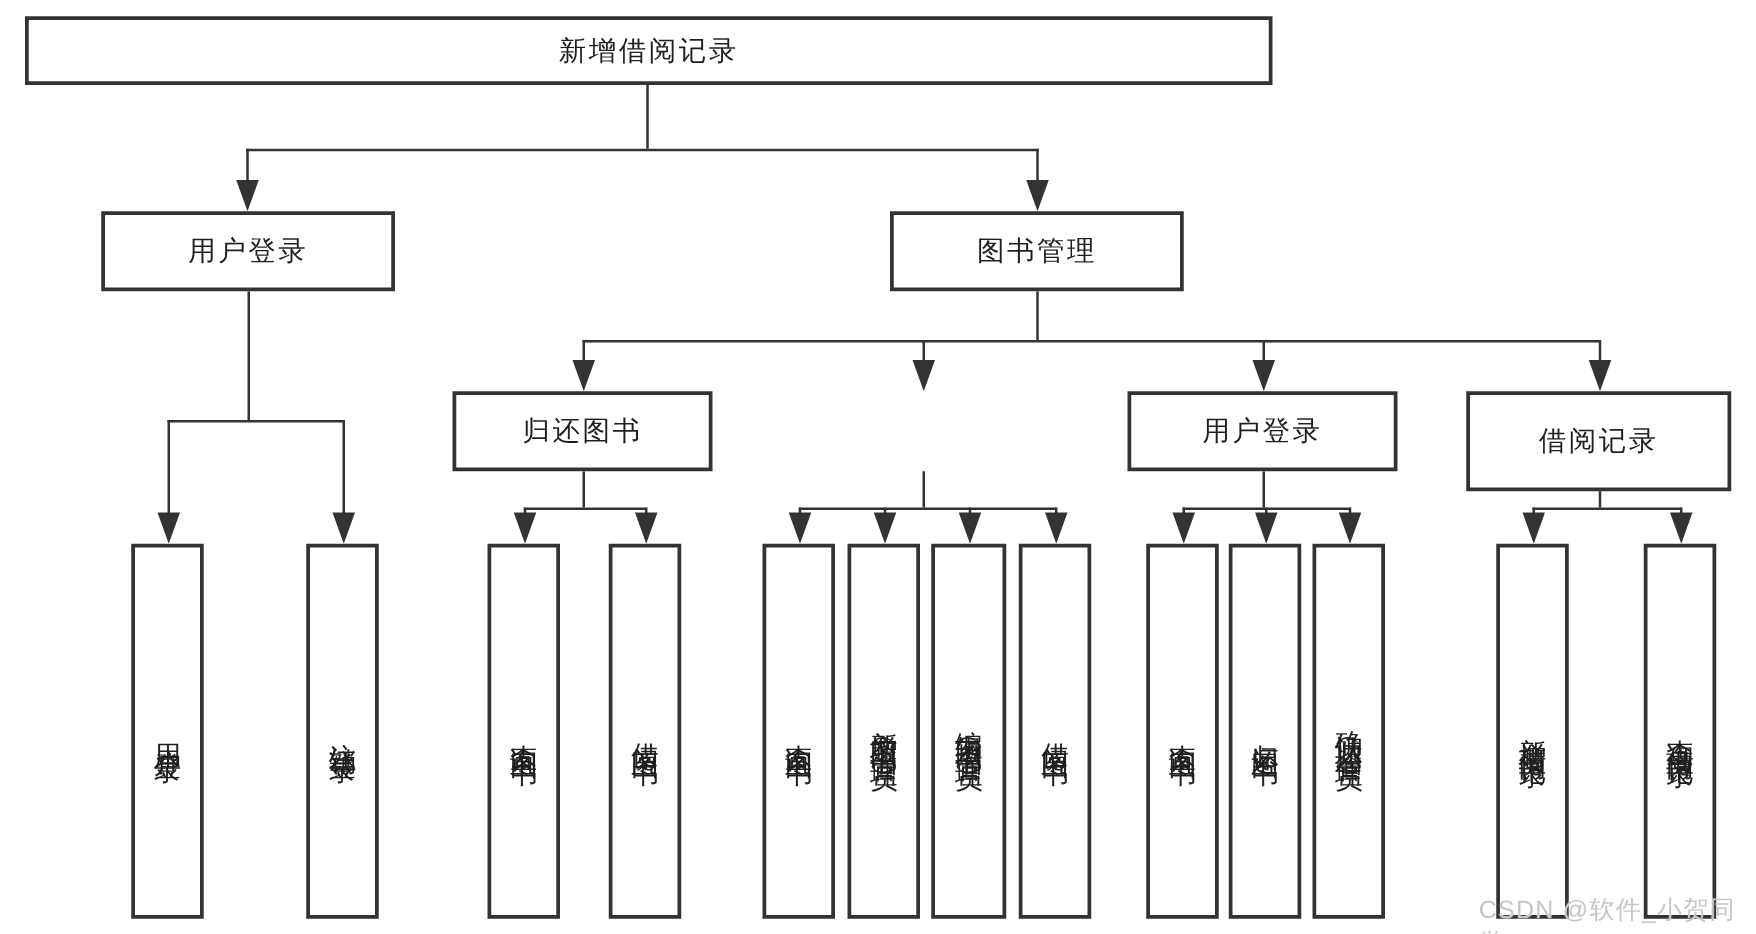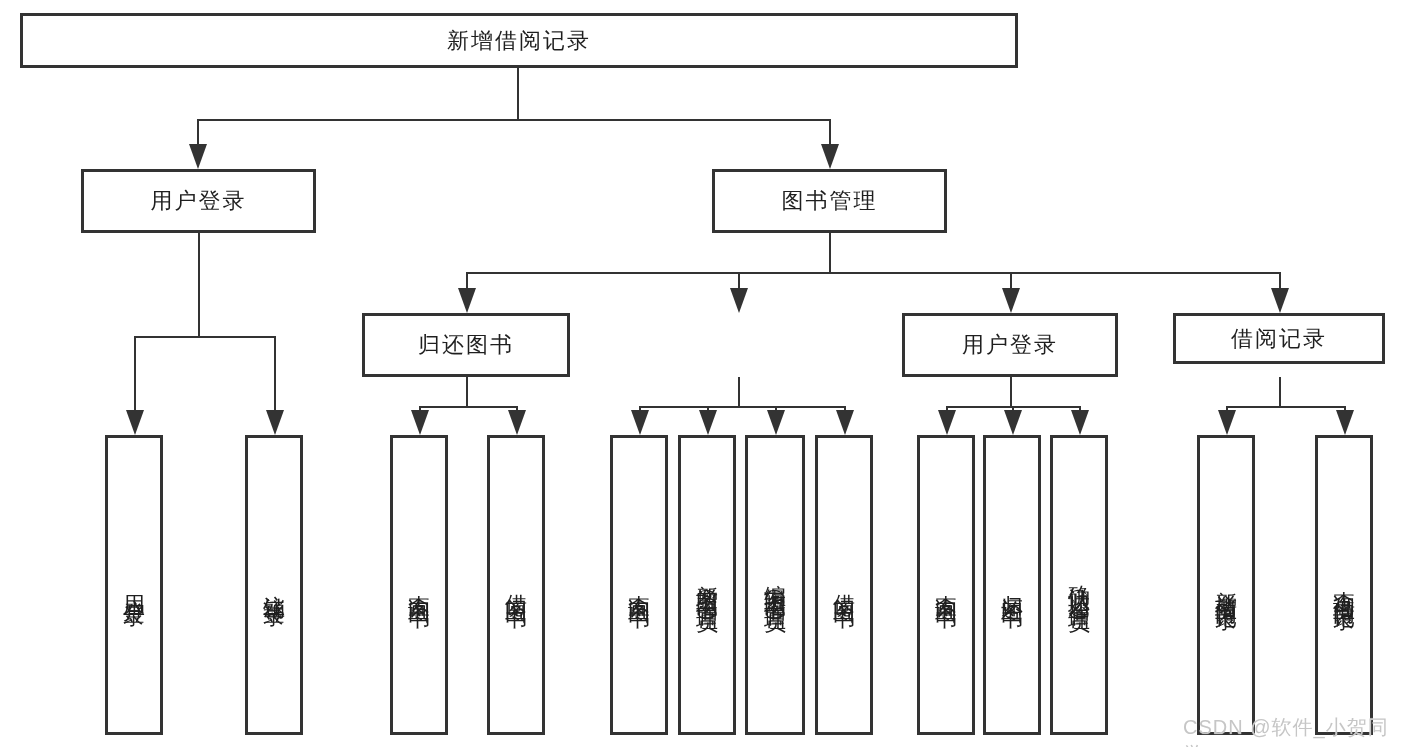--- a/index.html
+++ b/index.html
@@ -62,21 +62,21 @@
   <div class="arrow" style="left:458px;  top:288px;"></div>
   <div class="vline" style="left:738px;  top:272px; height:18px;"></div>
   <div class="arrow" style="left:730px;  top:288px;"></div>
   <div class="vline" style="left:1010px; top:272px; height:18px;"></div>
   <div class="arrow" style="left:1002px; top:288px;"></div>
   <div class="vline" style="left:1279px; top:272px; height:18px;"></div>
   <div class="arrow" style="left:1271px; top:288px;"></div>
 
   <div class="box" style="left:362px;  top:313px; width:208px; height:64px;">归还图书</div>
   <div class="box" style="left:902px;  top:313px; width:216px; height:64px;">用户登录</div>
-  <div class="box" style="left:1173px; top:313px; width:212px; height:51px;">借阅记录</div>
+  <div class="box" style="left:1173px; top:313px; width:212px; height:80px;">借阅记录</div>
 
   <div class="vline" style="left:466px; top:377px; height:29px;"></div>
   <div class="hline" style="left:419px; top:406px; width:98px;"></div>
   <div class="vline" style="left:419px; top:406px; height:8px;"></div>
   <div class="arrow" style="left:411px; top:410px;"></div>
   <div class="vline" style="left:516px; top:406px; height:8px;"></div>
   <div class="arrow" style="left:508px; top:410px;"></div>
 
   <div class="vline" style="left:738px; top:377px; height:29px;"></div>
   <div class="hline" style="left:639px; top:406px; width:206px;"></div>

